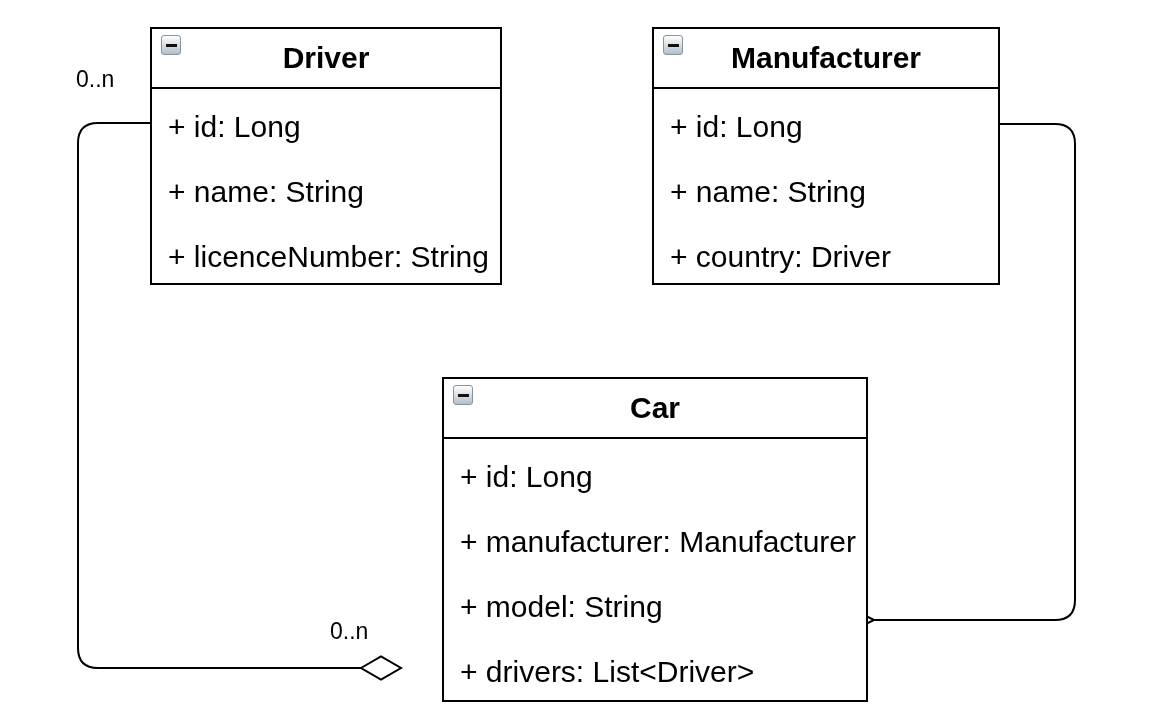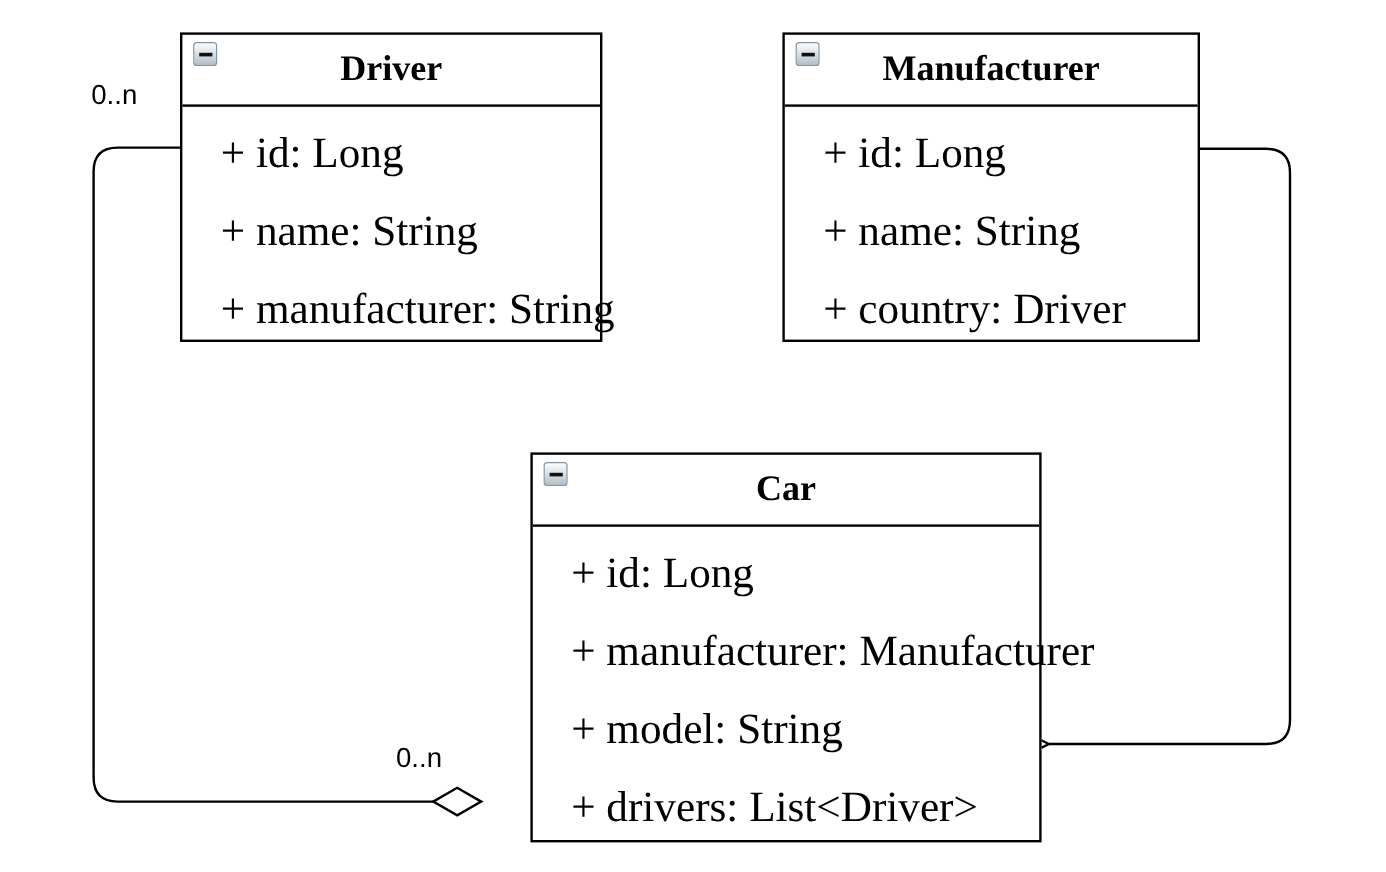--- a/index.html
+++ b/index.html
@@ -31,21 +31,20 @@
   .diamond {
     fill: #ffffff;
     stroke: #000000;
     stroke-width: 2;
   }
   .class-box {
     position: absolute;
     background: #ffffff;
     border: 2px solid #000000;
     box-sizing: border-box;
-    font-family: Liberation Serif, serif;
   }
   .box-driver       { left: 150px; top: 27px;  width: 352px; height: 258px; }
   .box-manufacturer { left: 652px; top: 27px;  width: 348px; height: 258px; }
   .box-car          { left: 401px; top: 377px; width: 426px; height: 325px; margin-left: 41px; }
   .class-header {
     position: relative;
     height: 58px;
     border-bottom: 2px solid #000000;
     display: flex;
     align-items: center;
@@ -75,22 +74,22 @@
     height: 3px;
     background: #111111;
   }
   .class-attrs {
     padding-top: 5px;
   }
   .attr {
     height: 65px;
     display: flex;
     align-items: center;
-    padding-left: 32px;
-    font-size: 36px;
+    padding-left: 16px;
+    font-size: 30px;
     white-space: nowrap;
   }
   .mult-label {
     position: absolute;
     font-size: 23px;
     line-height: 1;
     white-space: nowrap;
   }
   .mult-driver-end { left: 76px;  top: 68px;  }
   .mult-car-end    { left: 330px; top: 620px; }
@@ -114,21 +113,21 @@
   <div class="class-box box-driver">
     <div class="class-header">
       <span class="collapse-btn">
         <span class="minus-bar"></span>
       </span>
       <span class="class-title">Driver</span>
     </div>
     <div class="class-attrs">
       <div class="attr">+ id: Long</div>
       <div class="attr">+ name: String</div>
-      <div class="attr">+ manufacturer: String</div>
+      <div class="attr">+ licenceNumber: String</div>
     </div>
   </div>
 
   <div class="class-box box-manufacturer">
     <div class="class-header">
       <span class="collapse-btn">
         <span class="minus-bar"></span>
       </span>
       <span class="class-title">Manufacturer</span>
     </div>

